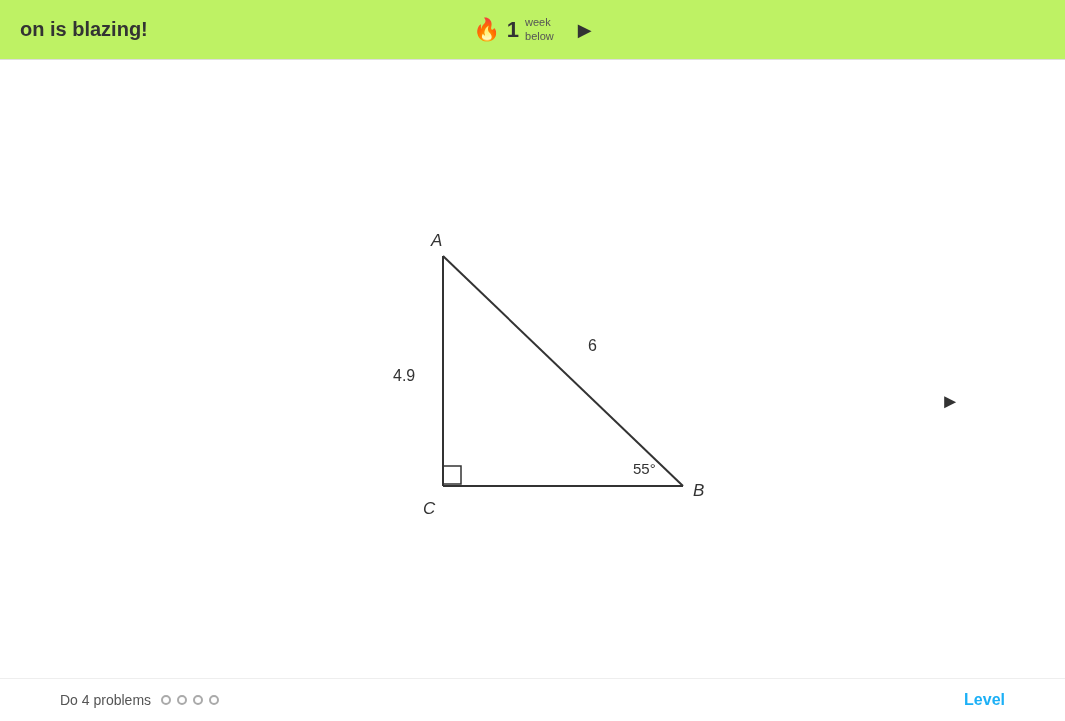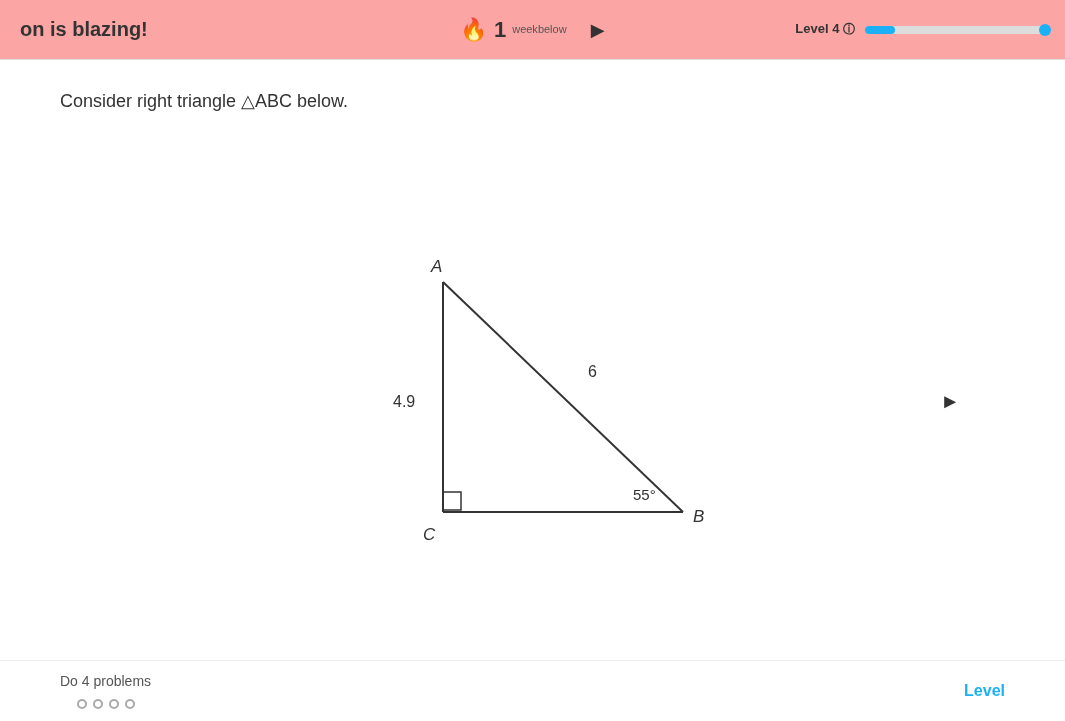--- a/index.html
+++ b/index.html
@@ -9,21 +9,21 @@
       width: 1065px;
       height: 721px;
       overflow: hidden;
       position: relative;
     }
 
     
     .top-bar {
       display: flex;
       align-items: center;
-      background: #fca5a5;
+      background: #bef264;
       height: 60px;
       padding: 0 20px;
       border-bottom: 1px solid #ddd;
       position: relative;
     }
 
     .streak-section {
       position: absolute;
       left: 50%;
       transform: translateX(-50%);
@@ -37,23 +37,22 @@
     }
 
     .streak-number {
       font-size: 22px;
       font-weight: bold;
       color: #333;
     }
 
     .streak-labels {
       display: flex;
-      flex-direction: row;
+      flex-direction: column;
       line-height: 1.2;
-      align-items: center;
     }
 
     .streak-labels span {
       font-size: 11px;
       color: #555;
     }
 
     .play-btn {
       margin-left: 18px;
       font-size: 18px;
@@ -163,21 +162,20 @@
       left: 0;
       right: 0;
     }
 
     .do-problems {
       display: flex;
       align-items: center;
       gap: 10px;
       font-size: 14px;
       color: #555;
-      flex-direction: column;
     }
 
     .progress-dots {
       display: flex;
       gap: 6px;
     }
 
     .dot {
       width: 10px;
       height: 10px;
@@ -211,37 +209,24 @@
   <div class="streak-section">
     <span class="flame-icon">🔥</span>
     <span class="streak-number">1</span>
     <div class="streak-labels">
       <span>week</span>
       <span>below</span>
     </div>
     <span class="play-btn">▶</span>
   </div>
 
-  <div class="level-section">
-    <span class="level-label">
-      <span>Level 4</span>
-      <span style="font-size:12px; cursor:pointer;">ⓘ</span>
-    </span>
-    <div class="level-bar-container">
-      <div class="level-bar-fill"></div>
-      <div class="level-dot"></div>
-    </div>
-  </div>
 </div>
 
 <div class="main-content">
 
-  <div class="problem-statement">
-    <span>Consider right triangle △ABC below.</span>
-  </div>
 
   <div class="diagram-area">
     <svg class="triangle-svg" width="420" height="360" viewBox="0 0 420 360">
 
       <line x1="120" y1="60" x2="120" y2="290" stroke="#333" stroke-width="2"></line>
       <line x1="120" y1="290" x2="360" y2="290" stroke="#333" stroke-width="2"></line>
       <line x1="120" y1="60" x2="360" y2="290" stroke="#333" stroke-width="2"></line>
 
       <rect x="120" y="270" width="18" height="18" fill="none" stroke="#333" stroke-width="1.5"></rect>
 

